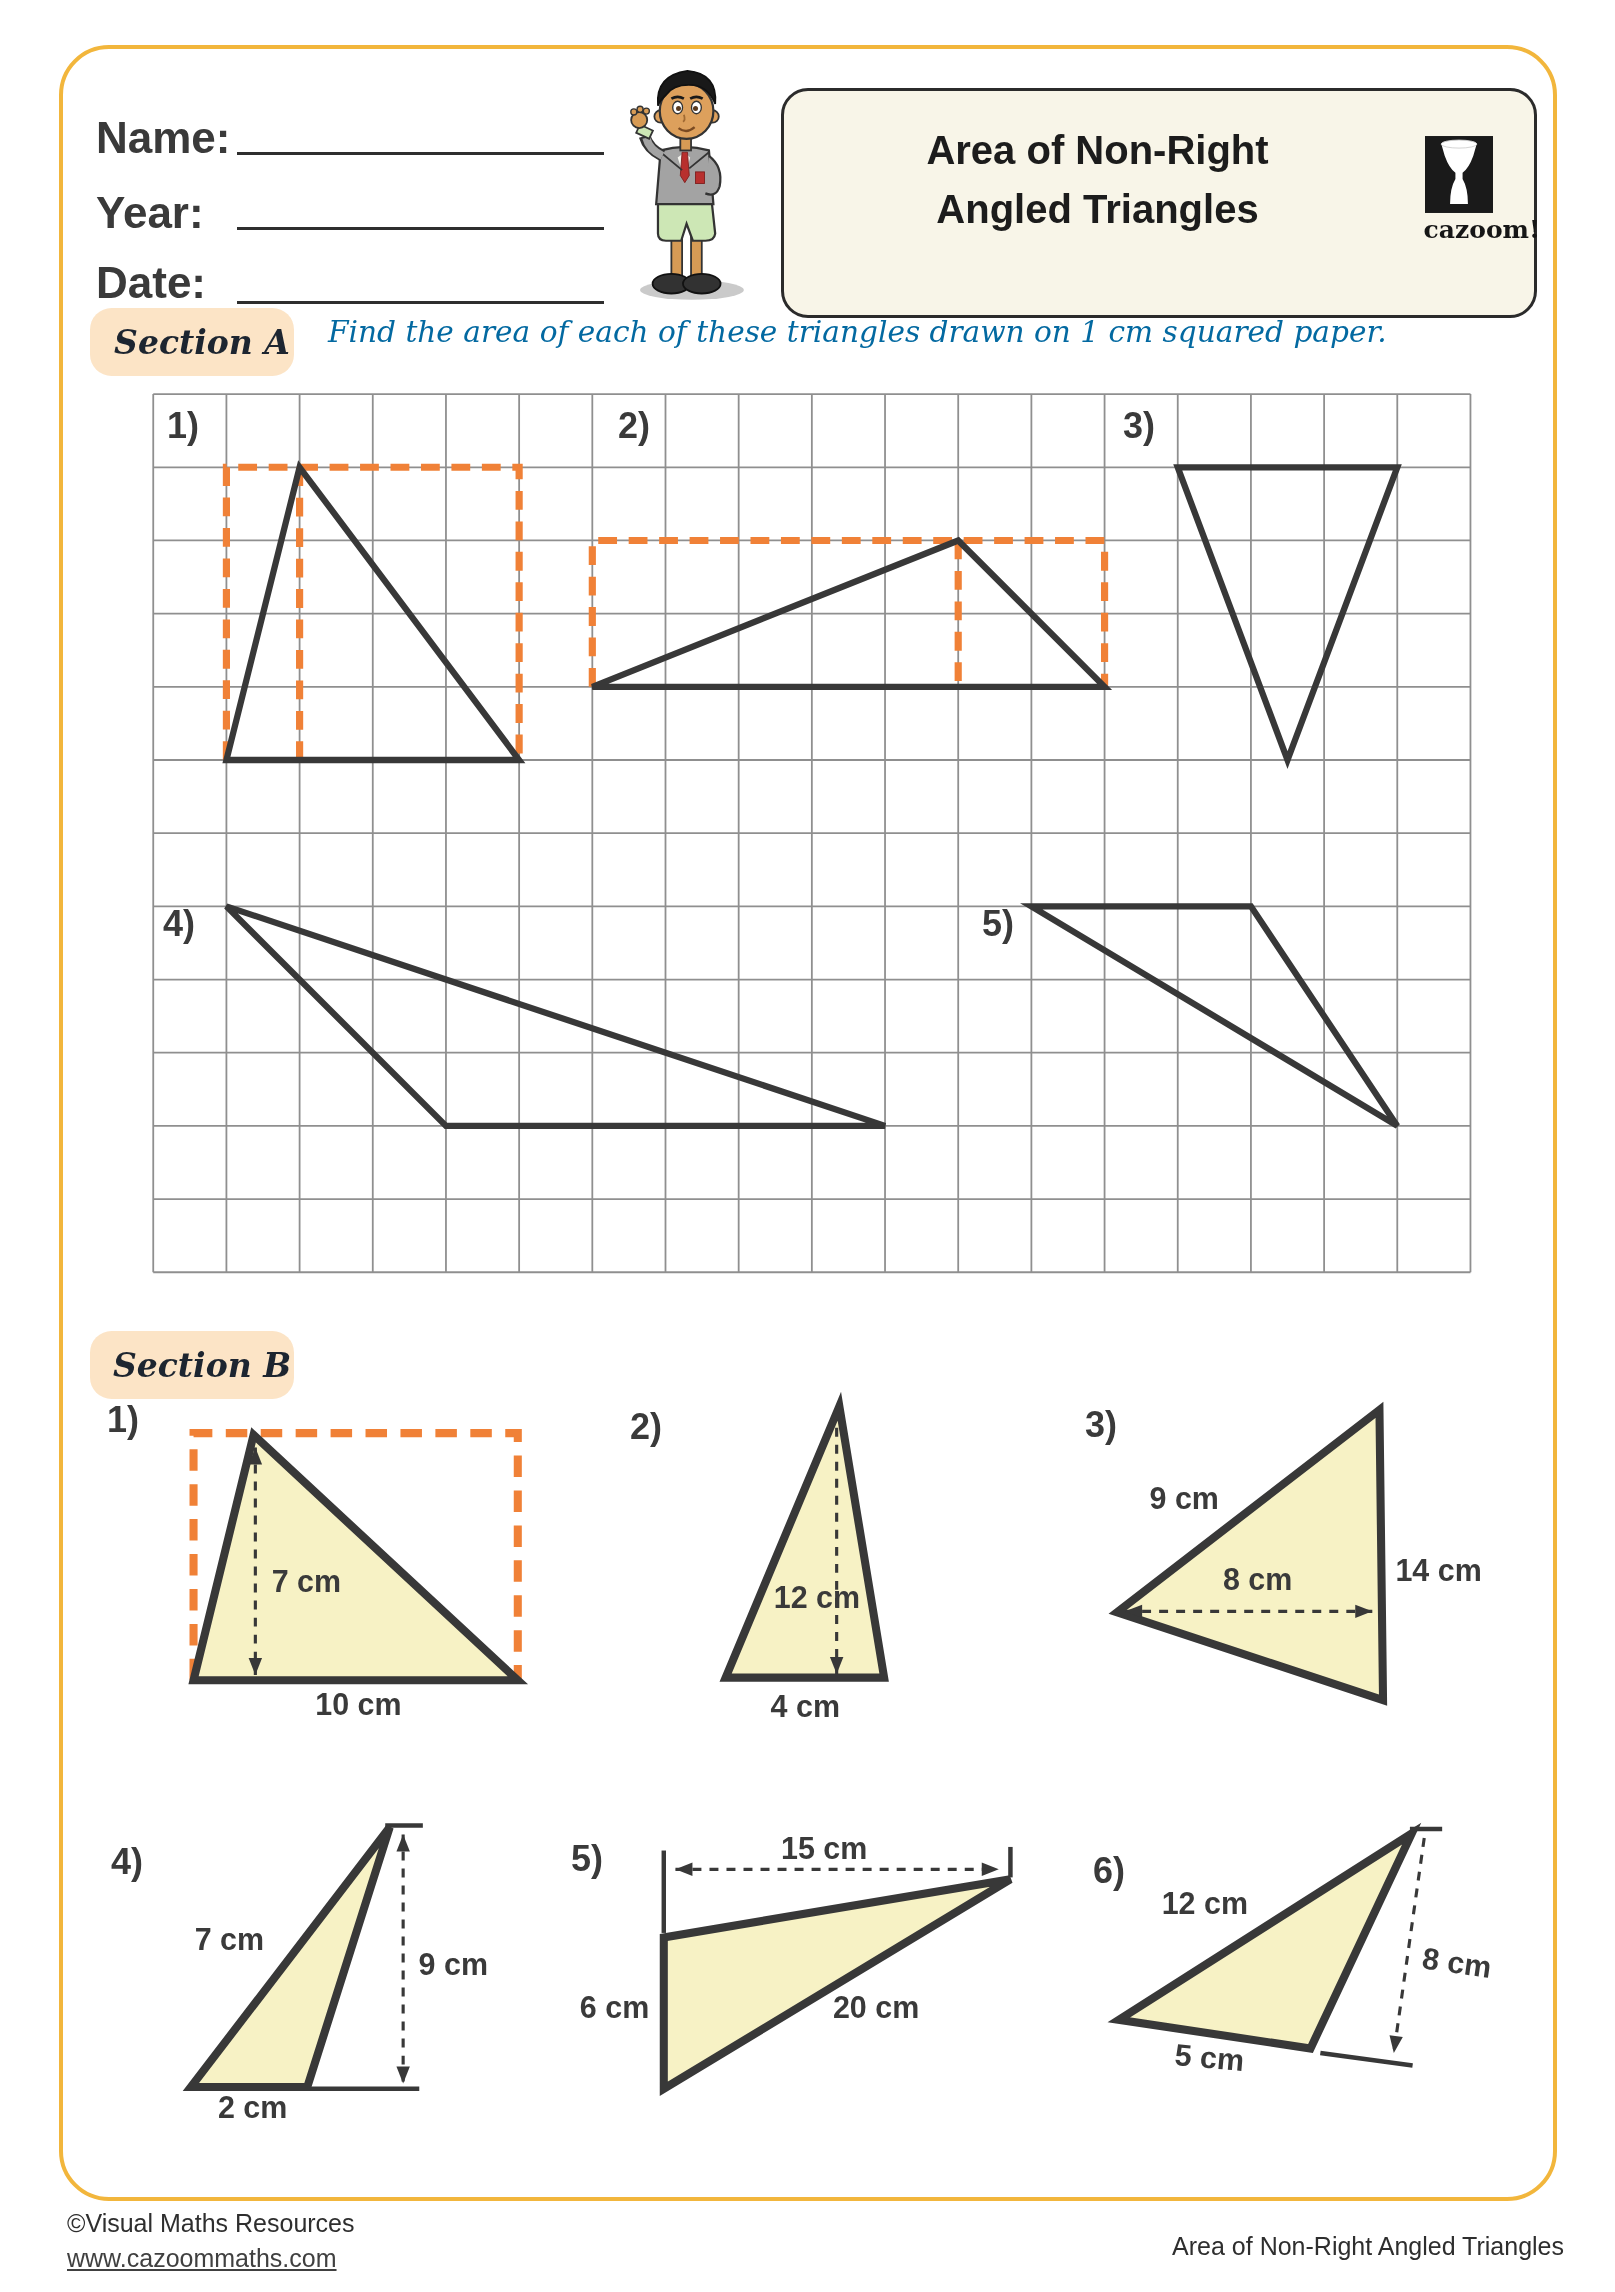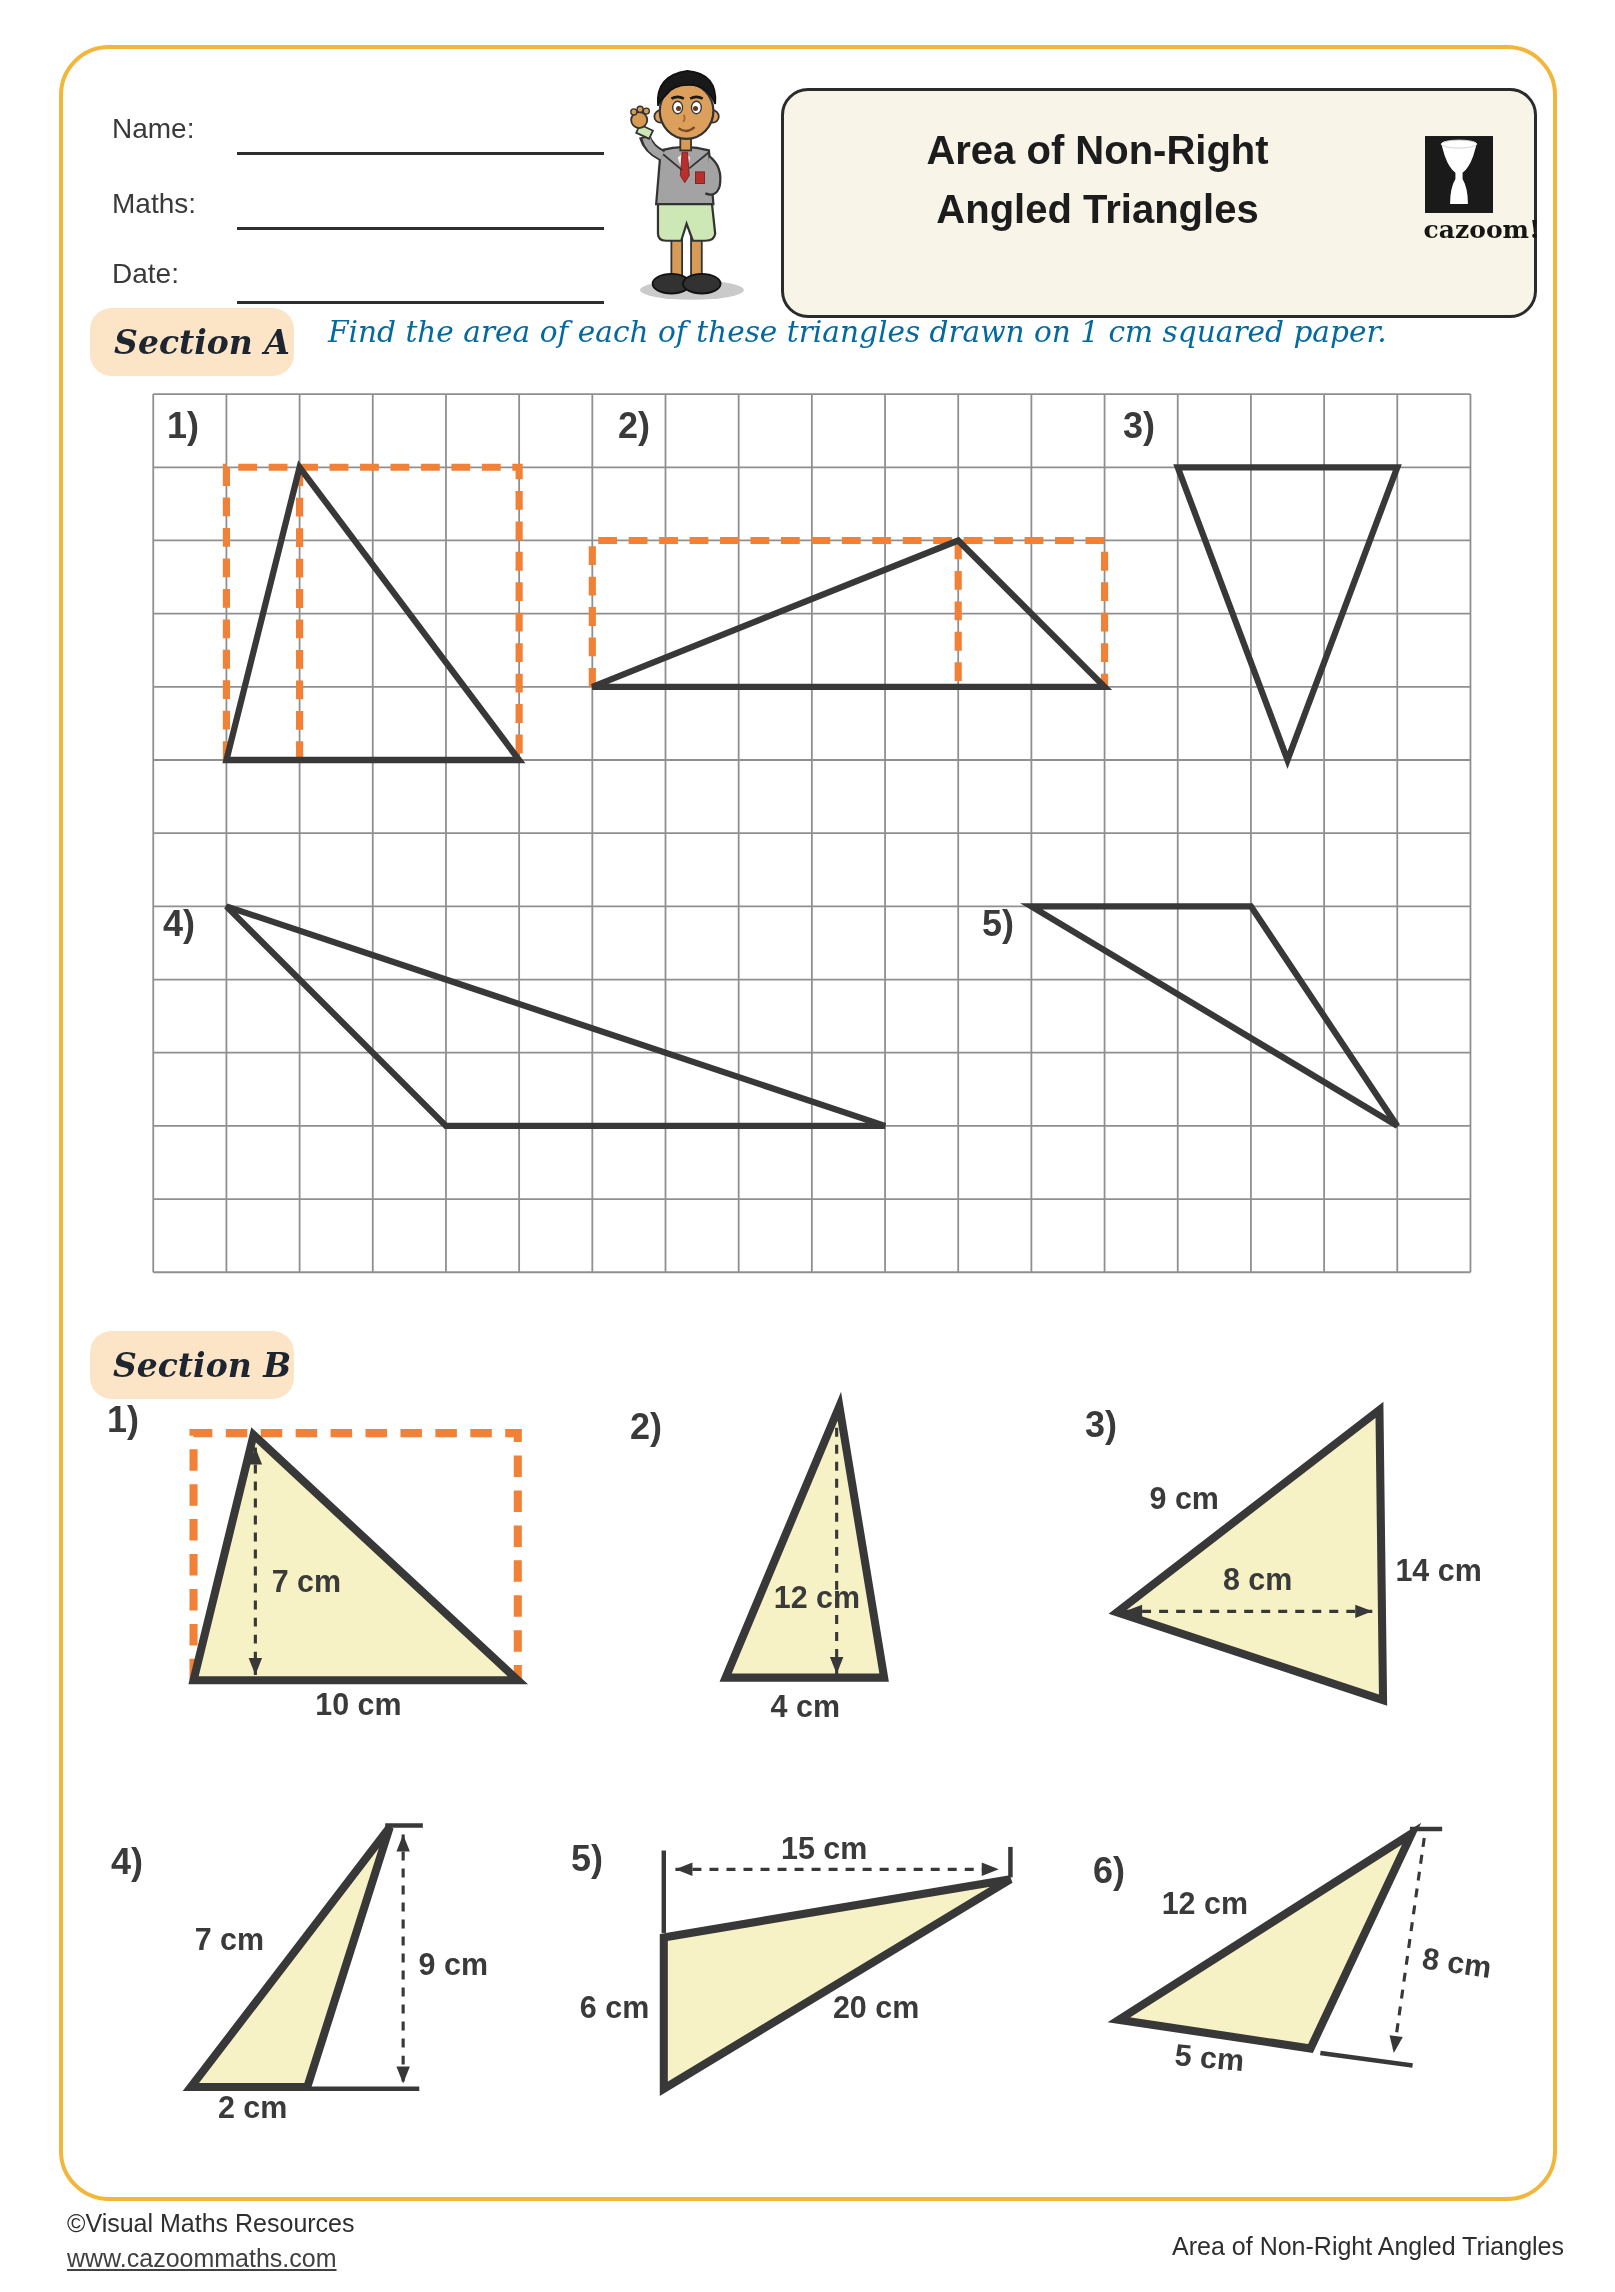--- a/index.html
+++ b/index.html
@@ -1,21 +1,21 @@
 <!DOCTYPE html>
 <html style="font-size:14.3px"><head>
 <meta charset="utf-8">
 <style>
   html,body{margin:0;padding:0;background:#ffffff;}
   .page{position:relative;width:1616px;height:2293px;background:#ffffff;
         font-family:"Liberation Sans",sans-serif;overflow:hidden;}
   .card{position:absolute;left:59px;top:45px;width:1490px;height:2148px;
         border:4.5px solid #f2b63c;border-radius:50px;background:#ffffff;}
   
-  .field-label{position:absolute;font-size:28px;font-weight:normal;color:#3a3a3a;margin-left:16px;}
+  .field-label{position:absolute;font-size:44px;font-weight:bold;color:#3a3a3a;}
   .field-line{position:absolute;height:2.7px;background:#2e2e2e;}
   .title-box{position:absolute;left:781px;top:88px;width:756px;height:230px;
              background:#f8f5e8;border:3.6px solid #2b2b2b;border-radius:27px;box-sizing:border-box;}
   .title-text{position:absolute;left:18px;top:30px;width:591px;text-align:center;
               font-size:40px;font-weight:bold;color:#1c1c1c;line-height:59px;letter-spacing:0px;}
   .logo{position:absolute;left:641px;top:45px;width:68px;height:77px;}
   .logo-text{position:absolute;left:595px;top:124px;width:161px;text-align:right;
              font-family:"DejaVu Serif",serif;font-weight:bold;font-size:25px;color:#161616;}
   .section-pill{position:absolute;left:90px;width:204px;height:68px;background:#fce4c6;
                 border-radius:21.5px;display:flex;align-items:center;justify-content:center;}
@@ -31,21 +31,21 @@
   .footer-right{position:absolute;right:52px;top:2232px;font-size:25px;color:#2e2e2e;}
   .mascot{position:absolute;left:607px;top:52px;width:152px;height:255px;}
 </style>
 </head>
 <body>
 
 <div class="page">
   <div class="card"></div>
 
   <span class="field-label" id="f0" style="left: 96px; top: 113px;">Name:</span>
-  <span class="field-label" id="f1" style="left: 96px; top: 188px;">Maths:</span>
+  <span class="field-label" id="f1" style="left: 96px; top: 188px;">Year:</span>
   <span class="field-label" id="f2" style="left: 96px; top: 258px;">Date:</span>
   <div class="field-line" id="l0" style="left: 237px; top: 152px; width: 367px;"></div>
   <div class="field-line" id="l1" style="left: 237px; top: 227px; width: 367px;"></div>
   <div class="field-line" id="l2" style="left: 237px; top: 301px; width: 367px;"></div>
 
   <svg class="mascot" viewBox="0 0 170 285">
     <ellipse cx="95" cy="266" rx="58" ry="11" fill="#bdbdbd" opacity="0.8"></ellipse>
     <rect x="72" y="206" width="12" height="50" fill="#d79b55" stroke="#333" stroke-width="2"></rect>
     <rect x="94" y="206" width="12" height="50" fill="#d79b55" stroke="#333" stroke-width="2"></rect>
     <ellipse cx="72" cy="259" rx="21" ry="11" fill="#323232" stroke="#111" stroke-width="2"></ellipse>

